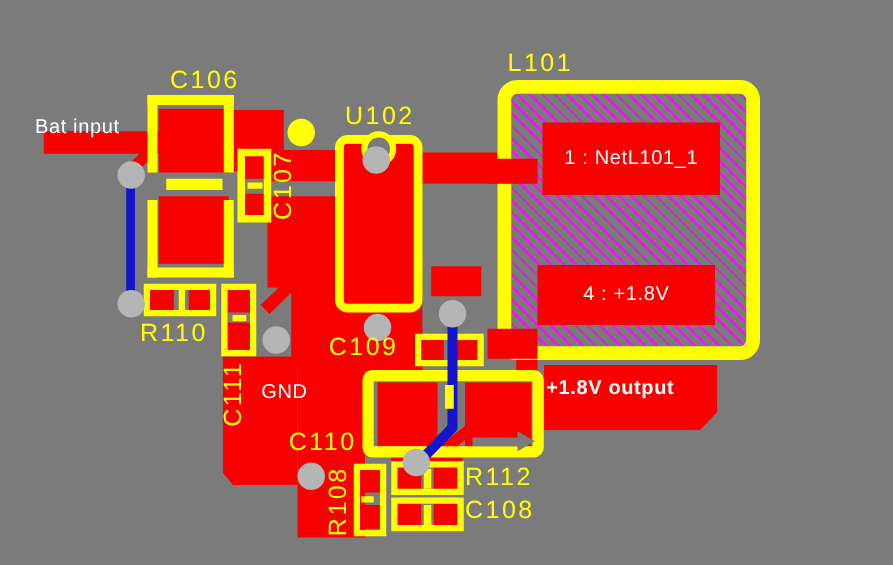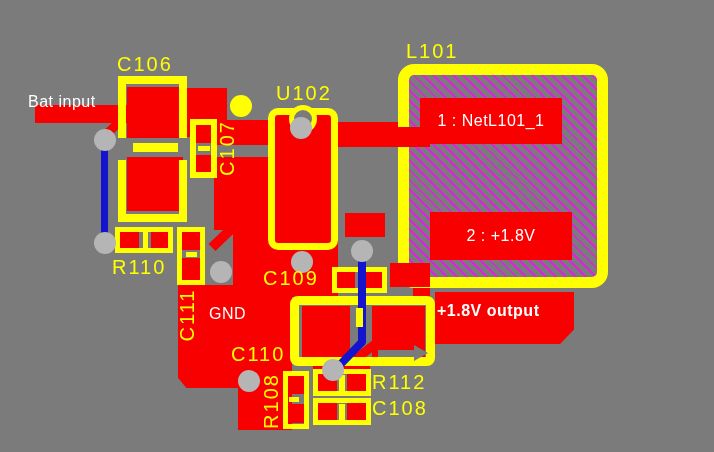--- a/index.html
+++ b/index.html
@@ -70,25 +70,25 @@
 
   <div class="silk" style="left:190px;top:119px;width:27px;height:59px;border-width:6px;"></div>
   <div class="dash" style="left:198px;top:146px;width:12px;height:5px;"></div>
 
   <div class="silk" style="left:268px;top:108px;width:70px;height:142px;border-width:7px;border-radius:10px;"></div>
   <div class="abs" style="left:289px;top:105px;width:28px;height:28px;border-radius:50%;background:#7b7b7b;border:5px solid #ffff00;"></div>
 
   <div class="abs" style="left:409px;top:75px;width:188px;height:202px;background-color:#7b7b7b;background-image:repeating-linear-gradient(45deg,rgba(0,0,0,0) 0 5px,#e020e0 5px 7px);"></div>
   <div class="silk" style="left:398px;top:64px;width:210px;height:224px;border-width:11px;border-radius:16px;"></div>
 
-  <div class="cu padlbl" style="left:420px;top:98px;width:142px;height:46px;">
+  <div class="cu padlbl" style="left:434px;top:98px;width:142px;height:58px;">
     <span>1 : NetL101_1</span>
   </div>
   <div class="cu padlbl" style="left:430px;top:212px;width:142px;height:48px;">
-    <span>2 : +1.8V</span>
+    <span>4 : +1.8V</span>
   </div>
   <div class="cu" style="left:390px;top:127px;width:40px;height:20px;"></div>
   <div class="cu" style="left:390px;top:263px;width:40px;height:24px;"></div>
 
   <div class="silk" style="left:332px;top:267px;width:55px;height:26px;border-width:5px;"></div>
 
   <div class="silk" style="left:290px;top:296px;width:145px;height:70px;border-width:9px;border-radius:8px;"></div>
 
   <div class="silk" style="left:115px;top:227px;width:58px;height:26px;"></div>
   <div class="dash" style="left:143px;top:231px;width:5px;height:18px;"></div>
@@ -118,21 +118,21 @@
   <div class="via" style="left:291px;top:251px;"></div>
   <div class="via" style="left:351px;top:240px;"></div>
   <div class="via" style="left:322px;top:359px;"></div>
   <div class="via" style="left:238px;top:370px;"></div>
   <div class="via" style="left:210px;top:261px;"></div>
 
   <div class="netlbl" style="left:28px;top:94px;">Bat input</div>
   <div class="netlbl" style="left:209px;top:306px;">GND</div>
   <div class="netlbl" style="left:437px;top:303px;font-weight:bold;">+1.8V output</div>
 
-  <div class="refdes" style="left:117px;top:54px;">C106</div>
+  <div class="refdes" style="left:136px;top:54px;">C106</div>
   <div class="refdes vtext" style="left:195px;top:138px;">C107</div>
   <div class="refdes" style="left:276px;top:83px;">U102</div>
   <div class="refdes" style="left:406px;top:41px;text-align:center;">L101</div>
   <div class="refdes" style="left:112px;top:257px;">R110</div>
   <div class="refdes vtext" style="left:155px;top:305px;">C111</div>
   <div class="refdes" style="left:263px;top:268px;text-align:center;">C109</div>
   <div class="refdes" style="left:231px;top:344px;">C110</div>
   <div class="refdes vtext" style="left:239px;top:391px;">R108</div>
   <div class="refdes" style="left:372px;top:372px;">R112</div>
   <div class="refdes" style="left:372px;top:398px;text-align:right;">C108</div>

